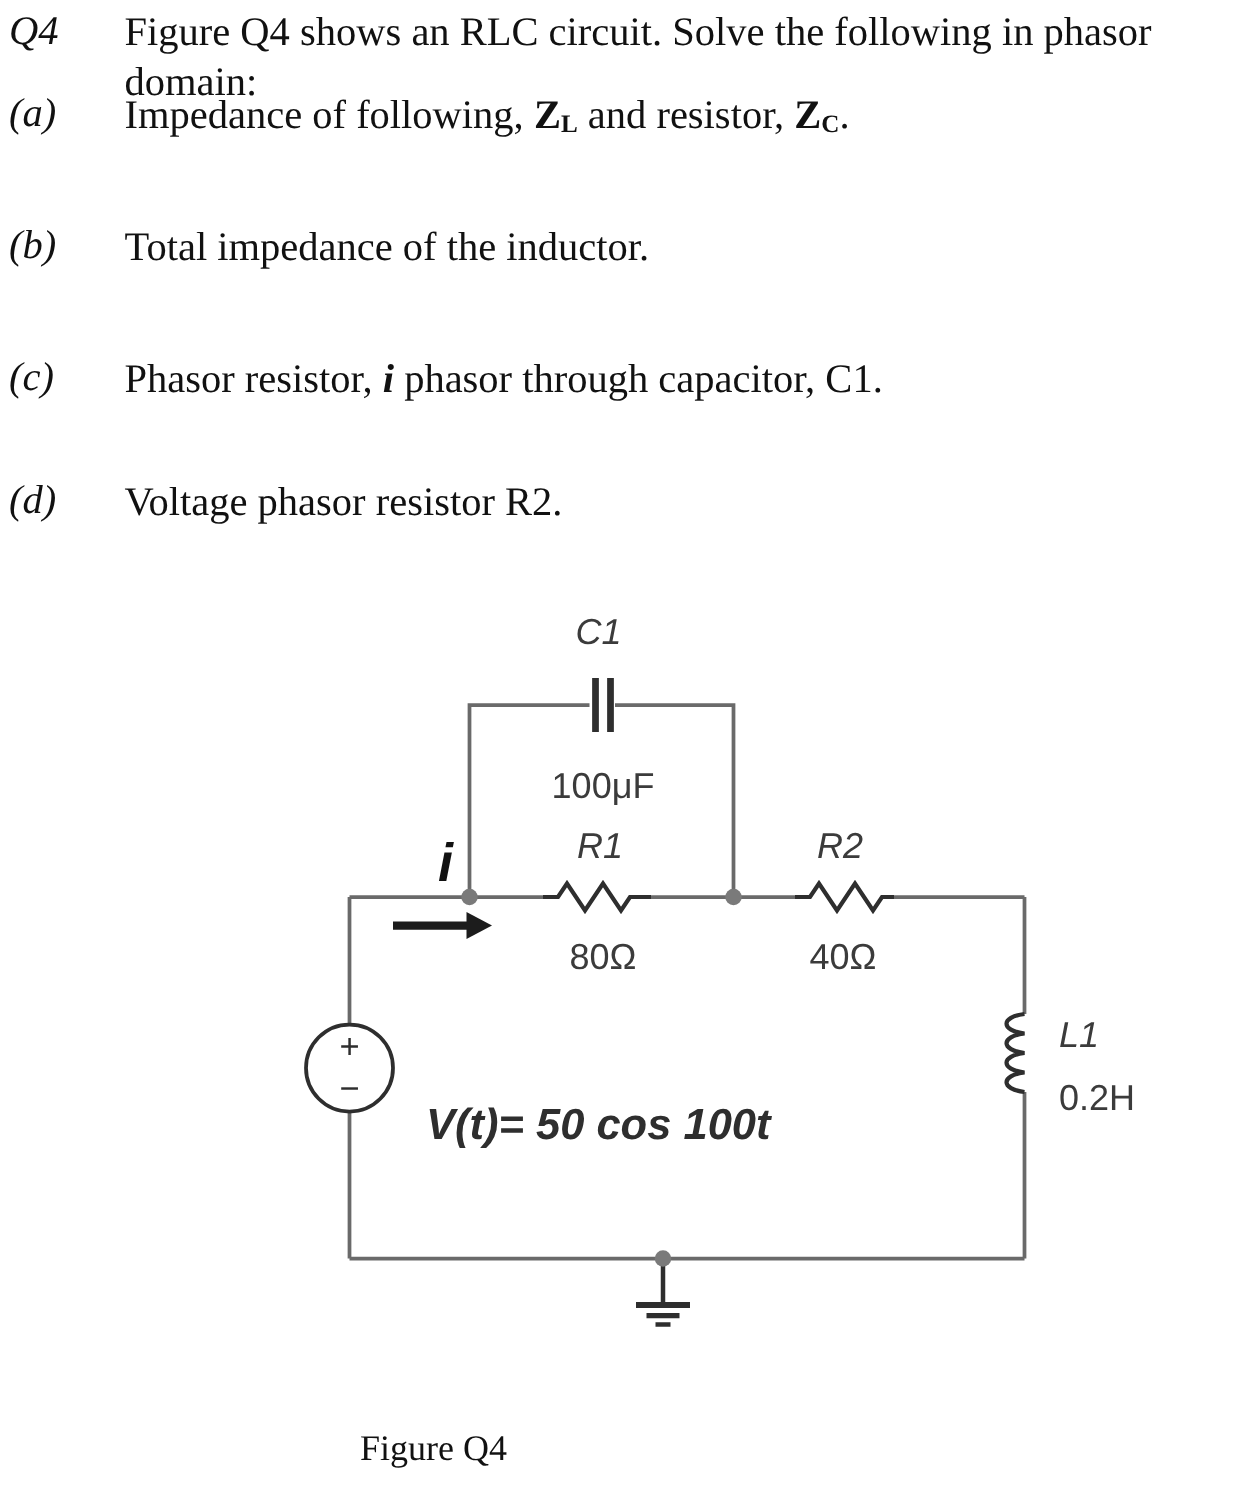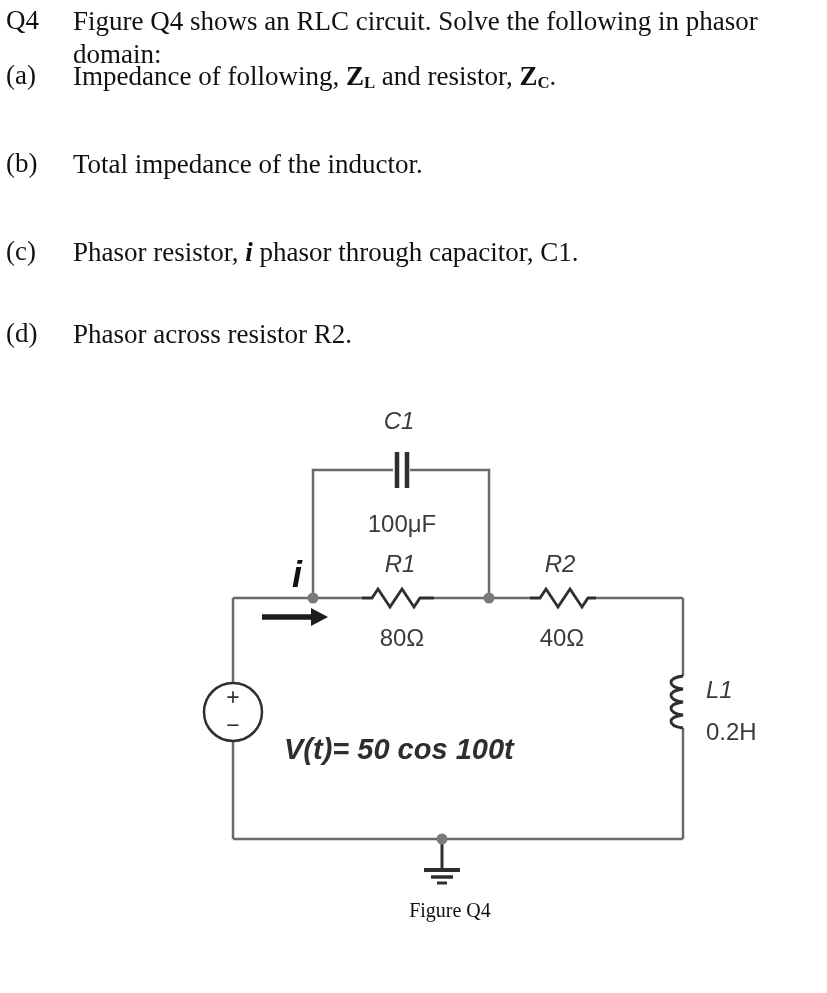--- a/index.html
+++ b/index.html
@@ -1,32 +1,32 @@
 <!DOCTYPE html>
 <html><head>
 <meta charset="utf-8">
 <style>
   html,body{margin:0;padding:0;}
   body{
     width:827px;height:993px;position:relative;background:#ffffff;
     font-family:"Liberation Serif", serif;color:#111;overflow:hidden;
   }
   .qrow{position:absolute;left:0;width:827px;}
-  .qlabel{position:absolute;left:6px;top:0;font-size:27px;}
-  .qtext{position:absolute;left:73px;top:0;width:740px;font-size:27px;line-height:33px;}
+  .qlabel{position:absolute;left:6px;top:0;font-size:27px;font-style:italic;}
+  .qtext{position:absolute;left:83px;top:0;width:740px;font-size:27px;line-height:33px;}
   .qtext b{font-weight:bold;}
   .qtext sub{font-size:0.62em;font-weight:bold;vertical-align:baseline;position:relative;top:0.18em;letter-spacing:0;}
   .qtext .cur{font-weight:bold;font-style:italic;}
   #row-q4{top:5px;}
   #row-a{top:60px;}
   #row-b{top:148px;}
   #row-c{top:236px;}
   #row-d{top:318px;}
   #circuit-svg{position:absolute;left:0;top:0;}
-  .figcap{position:absolute;left:240px;top:899px;width:420px;text-align:center;font-size:20px;}
+  .figcap{position:absolute;left:240px;top:953px;width:420px;text-align:left;font-size:24px;}
   text{font-family:"Liberation Sans", sans-serif;}
 </style>
 </head>
 <body>
 
 <div class="qrow" id="row-q4">
   <div class="qlabel">Q4</div>
   <div class="qtext">Figure Q4 shows an RLC circuit. Solve the following in phasor domain:</div>
 </div>
 
@@ -40,21 +40,21 @@
   <div class="qtext">Total impedance of the inductor.</div>
 </div>
 
 <div class="qrow" id="row-c">
   <div class="qlabel">(c)</div>
   <div class="qtext"><span>Phasor resistor, </span><span class="cur">i</span><span> phasor through capacitor, C1.</span></div>
 </div>
 
 <div class="qrow" id="row-d">
   <div class="qlabel">(d)</div>
-  <div class="qtext">Phasor across resistor R2.</div>
+  <div class="qtext">Voltage phasor resistor R2.</div>
 </div>
 
 <svg id="circuit-svg" width="827" height="993" viewBox="0 0 827 993" xmlns="http://www.w3.org/2000/svg">
 
   <g stroke="#6a6a6a" stroke-width="2.5" fill="none">
     <path d="M313,598 L313,470 L393,470"></path>
     <path d="M410,470 L489,470 L489,598"></path>
     <path d="M233,598 H362"></path>
     <path d="M434,598 H530"></path>
     <path d="M596,598 H683"></path>

